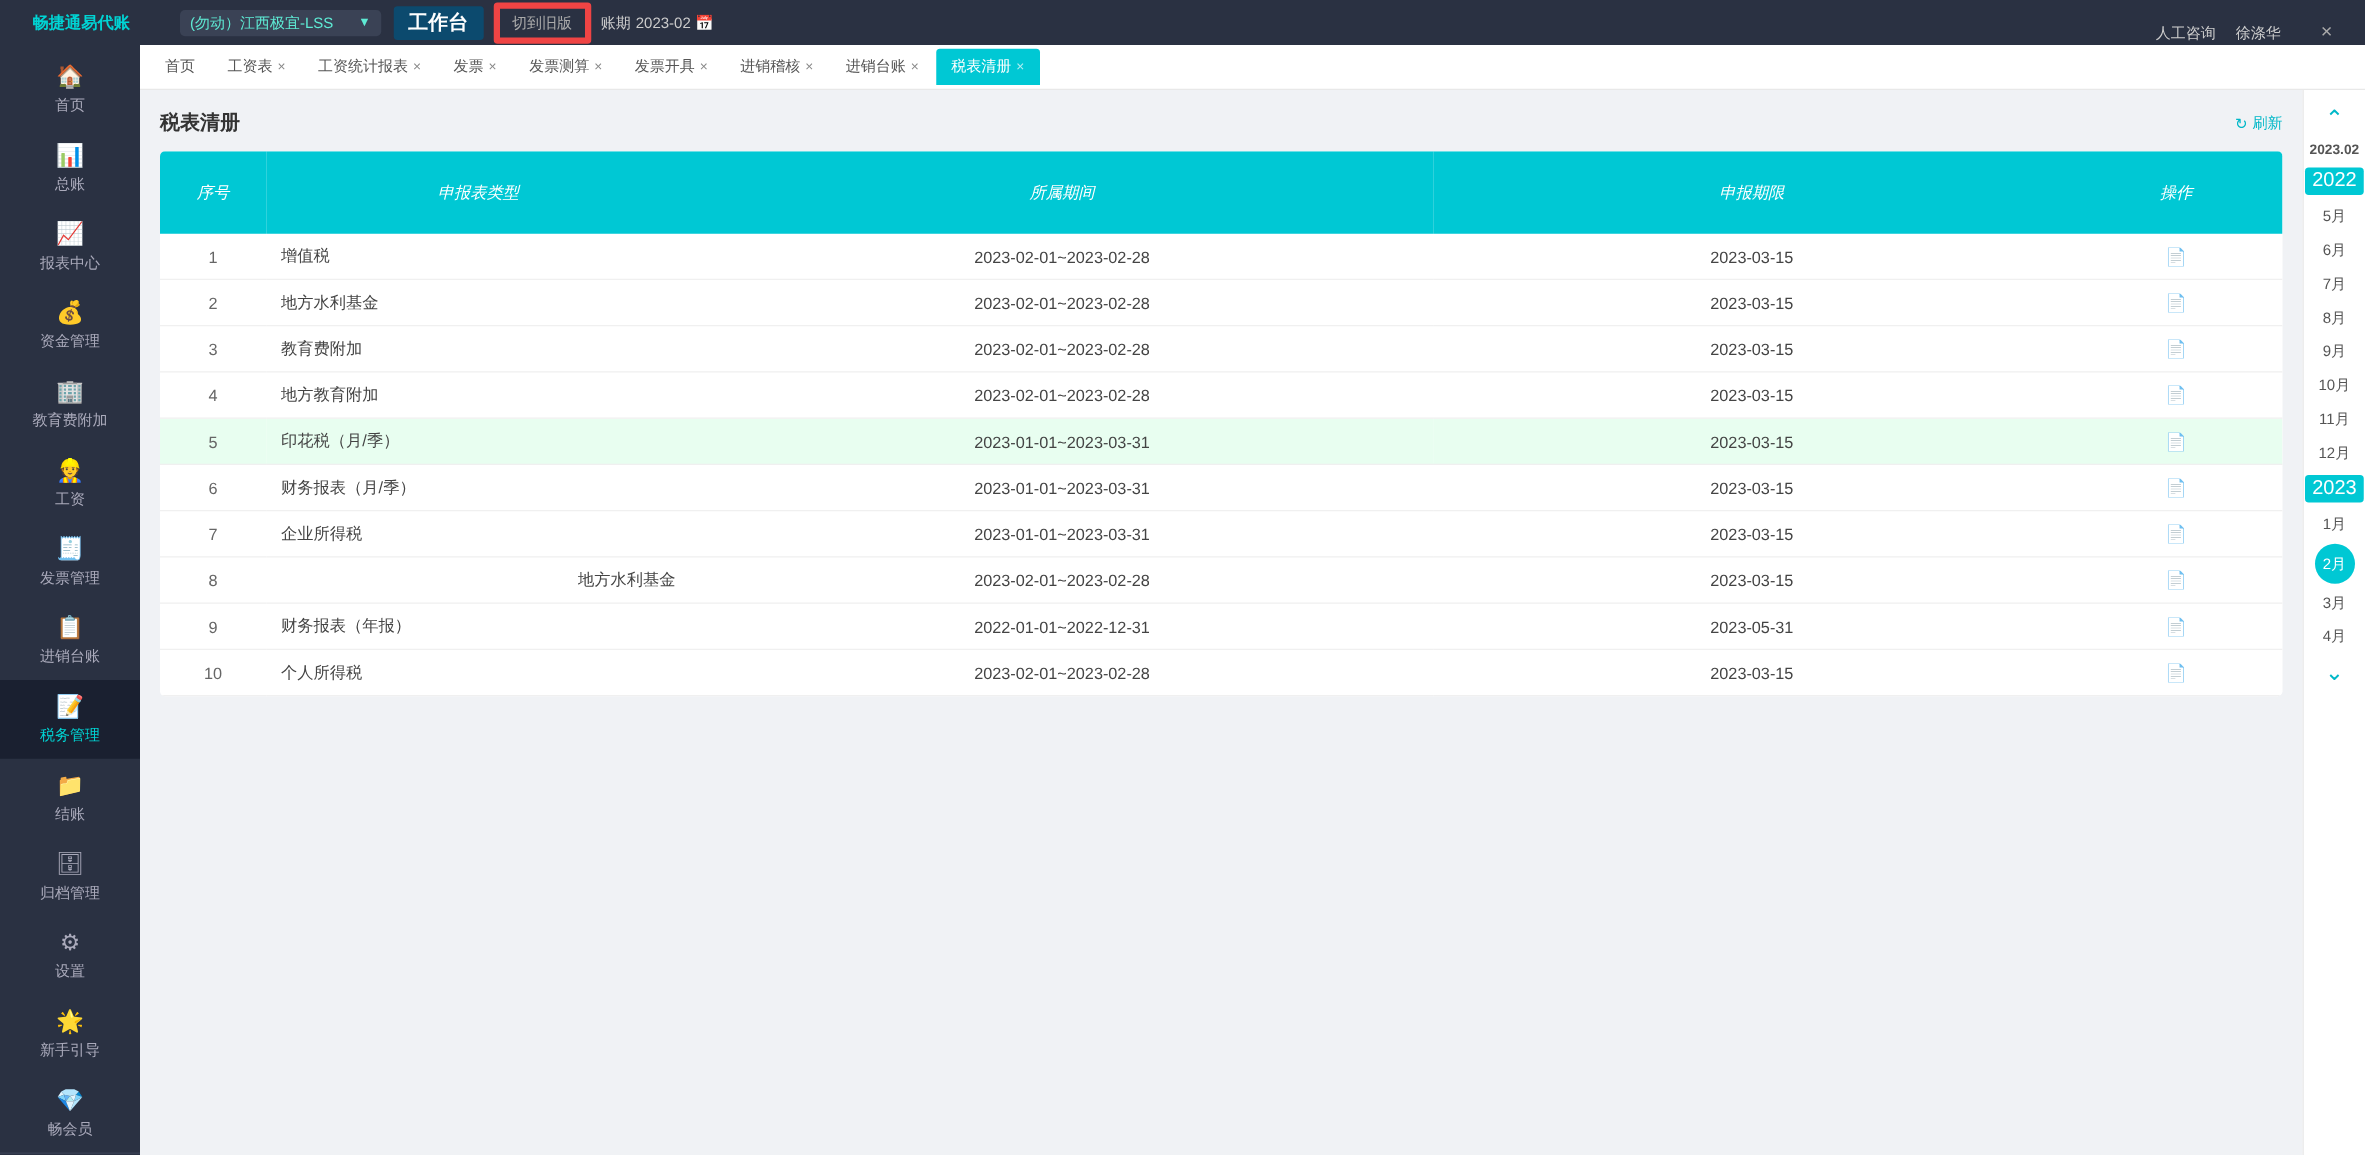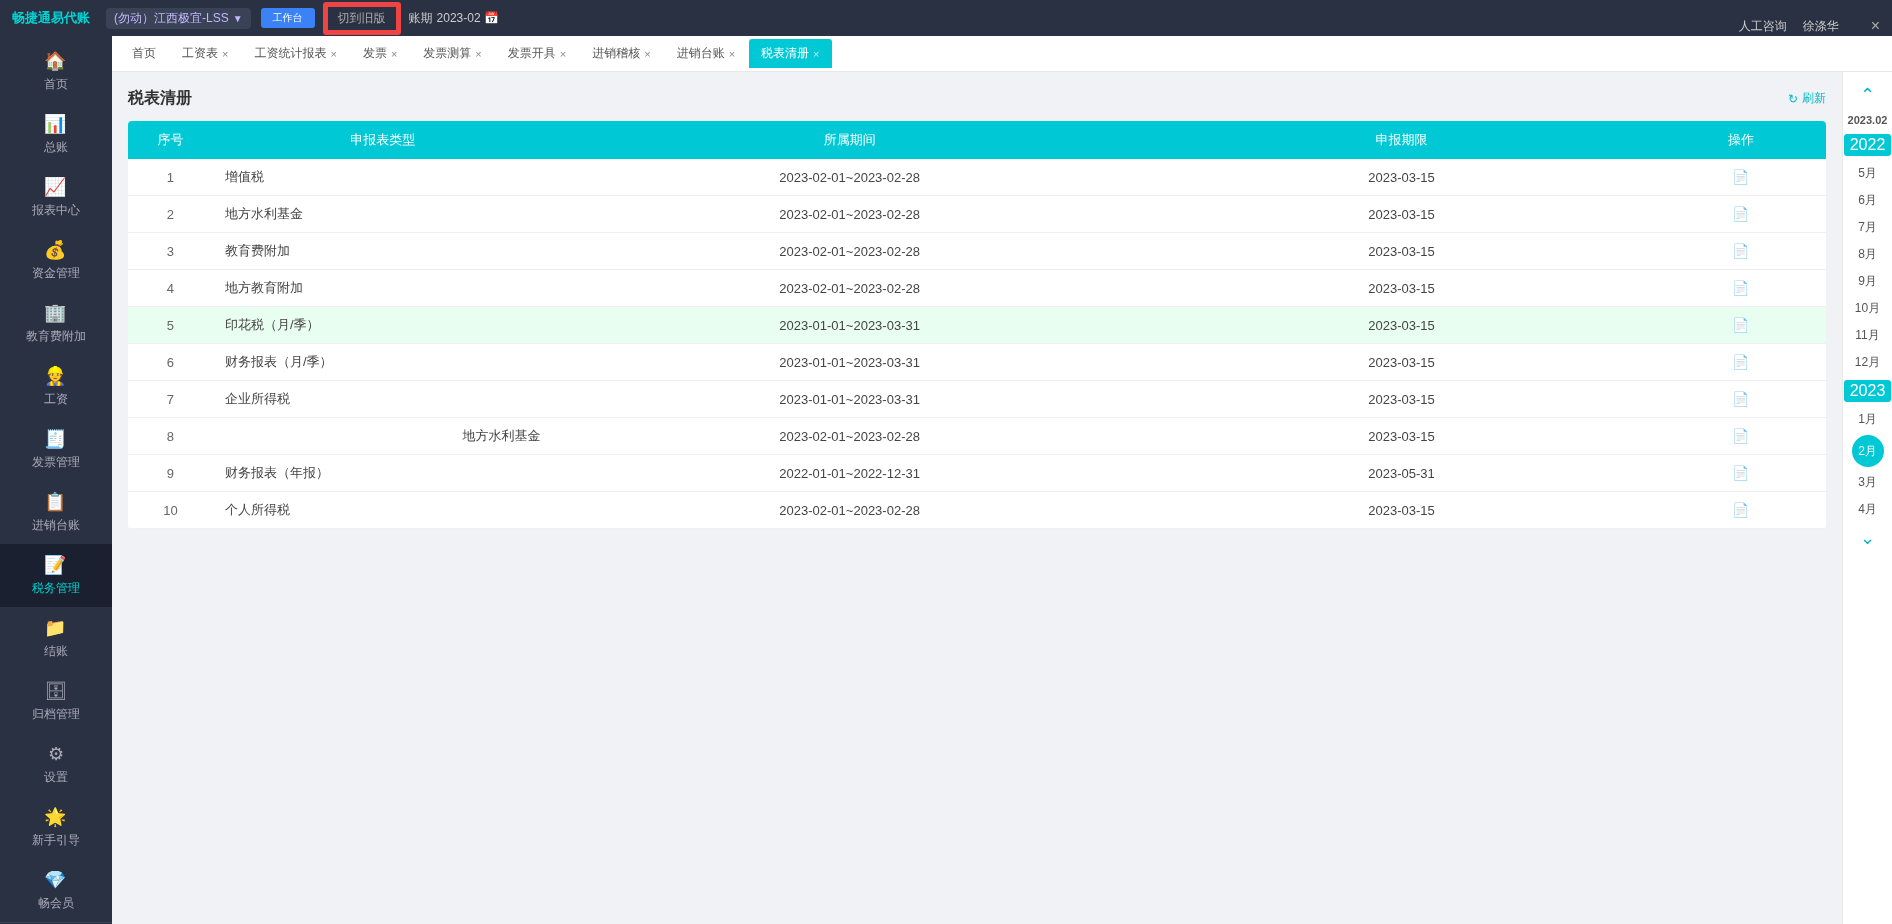--- a/index.html
+++ b/index.html
@@ -4,56 +4,58 @@
   <style>
     * { margin: 0; padding: 0; box-sizing: border-box; }
     body { font-family: 'Microsoft YaHei', Arial, sans-serif; font-size: 13px; background: #f0f2f5; display: flex; flex-direction: column; height: 924px; overflow: hidden; }
 
     
     .top-bar {
       height: 36px;
       background: #2a3142;
       display: flex;
       align-items: center;
-      padding: 0 12px;
+      padding: 0 26px;
       color: #fff;
       flex-shrink: 0;
     }
     .top-bar .logo {
       color: #00d4d4;
       font-size: 13px;
       font-weight: bold;
       margin-right: 16px;
     }
     .top-bar .company-selector {
       display: flex;
       align-items: center;
       background: #3a4255;
       border-radius: 4px;
       padding: 2px 8px;
       cursor: pointer;
-      color: #c4b5fd;
-      font-size: 12px;
-      gap: 4px;
+      color: #5eead4;
+      font-size: 12px;
+      gap: 20px;
+      margin-left: 24px;
     }
     .top-bar .company-selector .chevron { font-size: 10px; }
     .top-bar .top-actions {
       display: flex;
       align-items: center;
       gap: 8px;
       margin-left: 10px;
     }
     .top-bar .btn-work {
-      background: #3b82f6;
+      background: #0c4a6e;
       color: #fff;
       border: none;
       border-radius: 3px;
       padding: 3px 12px;
       cursor: pointer;
-      font-size: 10px;
+      font-size: 16px;
+      font-weight: bold;
     }
     .top-bar .btn-old {
       background: transparent;
       color: #aaa;
       border: 5px solid #ef4444;
       border-radius: 3px;
       padding: 3px 10px;
       cursor: pointer;
       font-size: 12px;
     }
@@ -199,24 +201,25 @@
       border-collapse: collapse;
       background: #fff;
       border-radius: 4px;
       overflow: hidden;
     }
     .data-table thead tr {
       background: #00c8d4;
       color: #fff;
     }
     .data-table thead th {
-      padding: 10px 12px;
+      padding: 24px 12px;
       font-size: 13px;
       font-weight: normal;
       text-align: center;
+      font-style: italic;
     }
     .data-table tbody tr {
       border-bottom: 1px solid #f0f0f0;
     }
     .data-table tbody tr.highlighted { background: #e8fef0; }
     .data-table tbody td {
       padding: 9px 12px;
       font-size: 13px;
       color: #444;
       text-align: center;

